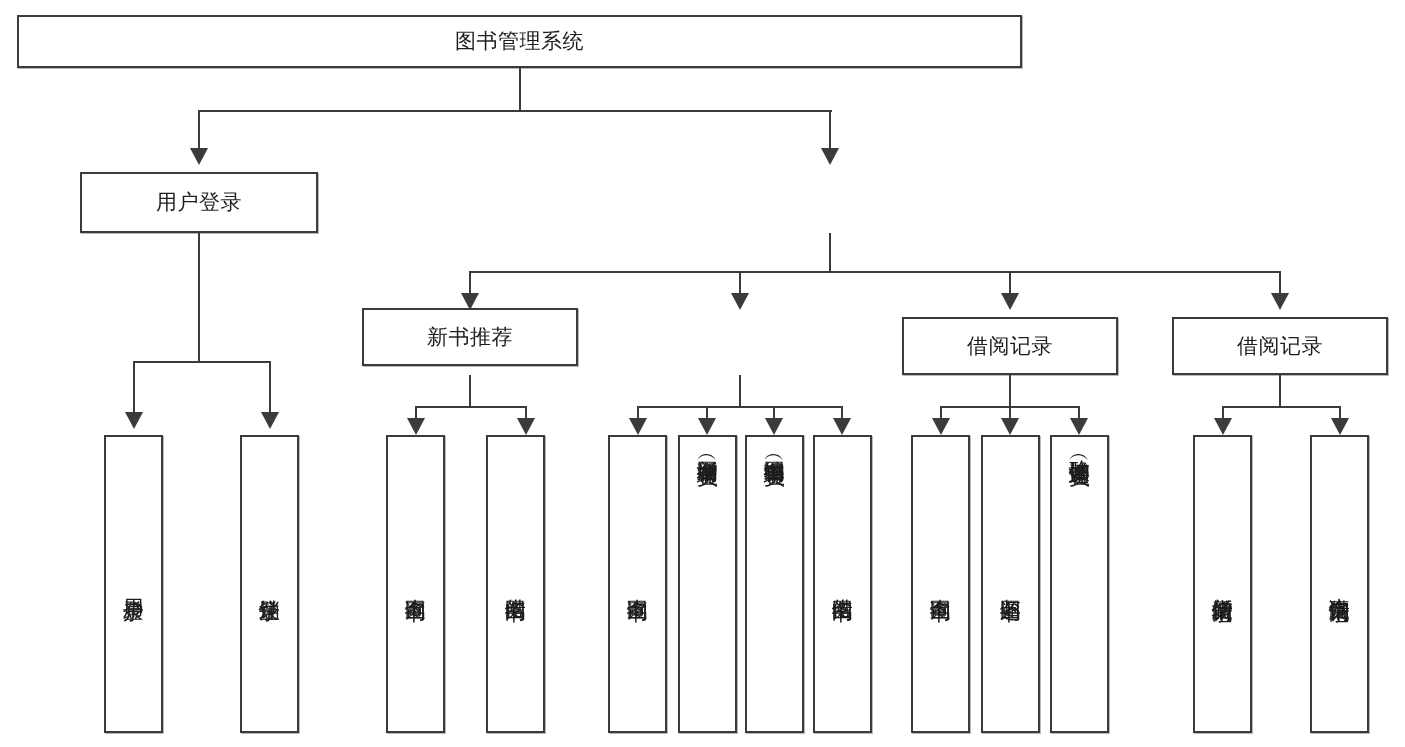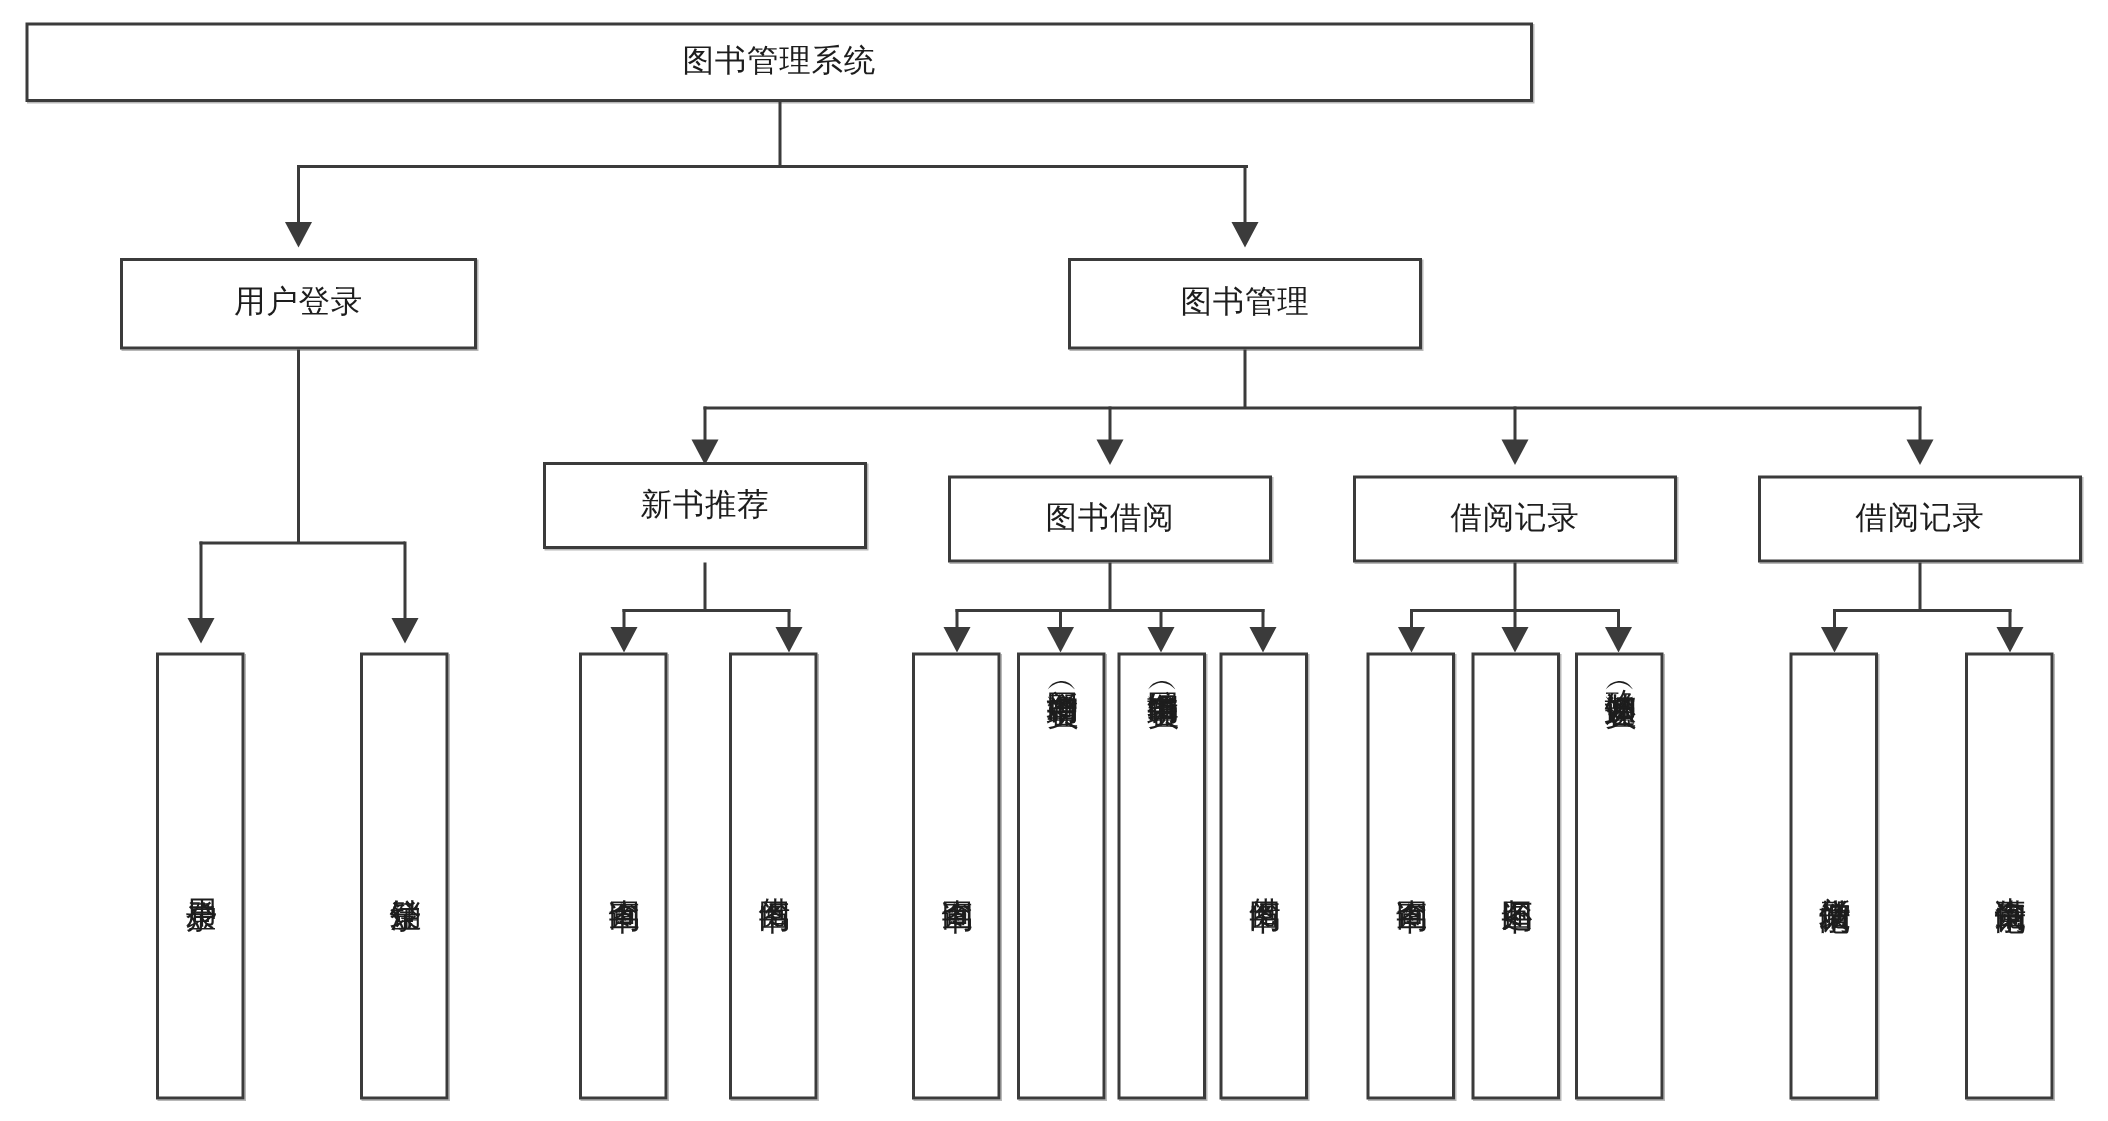--- a/index.html
+++ b/index.html
@@ -101,23 +101,20 @@
   <div class="hline" style="left:198px; top:110px; width:634px; height:2px;"></div>
   <div class="vline" style="left:198px; top:110px; width:2px; height:40px;"></div>
   <div class="arrow" style="left:190px; top:148px;"></div>
   <div class="vline" style="left:829px; top:110px; width:2px; height:40px;"></div>
   <div class="arrow" style="left:821px; top:148px;"></div>
 
   <div class="node" style="left:80px; top:172px; width:238px; height:61px;">
     <span class="label">用户登录</span>
   </div>
 
-  <div class="node" style="left:712px; top:172px; width:236px; height:61px;">
-    <span class="label">图书管理</span>
-  </div>
 
   <div class="vline" style="left:198px; top:233px; width:2px; height:129px;"></div>
   <div class="hline" style="left:133px; top:361px; width:137px; height:2px;"></div>
   <div class="vline" style="left:133px; top:361px; width:2px; height:53px;"></div>
   <div class="arrow" style="left:125px; top:412px;"></div>
   <div class="vline" style="left:269px; top:361px; width:2px; height:53px;"></div>
   <div class="arrow" style="left:261px; top:412px;"></div>
 
   <div class="vline" style="left:829px; top:233px; width:2px; height:39px;"></div>
   <div class="hline" style="left:469px; top:271px; width:812px; height:2px;"></div>
@@ -126,23 +123,20 @@
   <div class="vline" style="left:739px; top:271px; width:2px; height:24px;"></div>
   <div class="arrow" style="left:731px; top:293px;"></div>
   <div class="vline" style="left:1009px; top:271px; width:2px; height:24px;"></div>
   <div class="arrow" style="left:1001px; top:293px;"></div>
   <div class="vline" style="left:1279px; top:271px; width:2px; height:24px;"></div>
   <div class="arrow" style="left:1271px; top:293px;"></div>
 
   <div class="node" style="left:362px; top:308px; width:216px; height:58px;">
     <span class="label">新书推荐</span>
   </div>
-  <div class="node" style="left:632px; top:317px; width:216px; height:58px;">
-    <span class="label">图书借阅</span>
-  </div>
   <div class="node" style="left:902px; top:317px; width:216px; height:58px;">
     <span class="label">借阅记录</span>
   </div>
   <div class="node" style="left:1172px; top:317px; width:216px; height:58px;">
     <span class="label">借阅记录</span>
   </div>
 
   <div class="vline" style="left:469px; top:375px; width:2px; height:33px;"></div>
   <div class="hline" style="left:415px; top:406px; width:112px; height:2px;"></div>
   <div class="vline" style="left:415px; top:406px; width:2px; height:14px;"></div>

